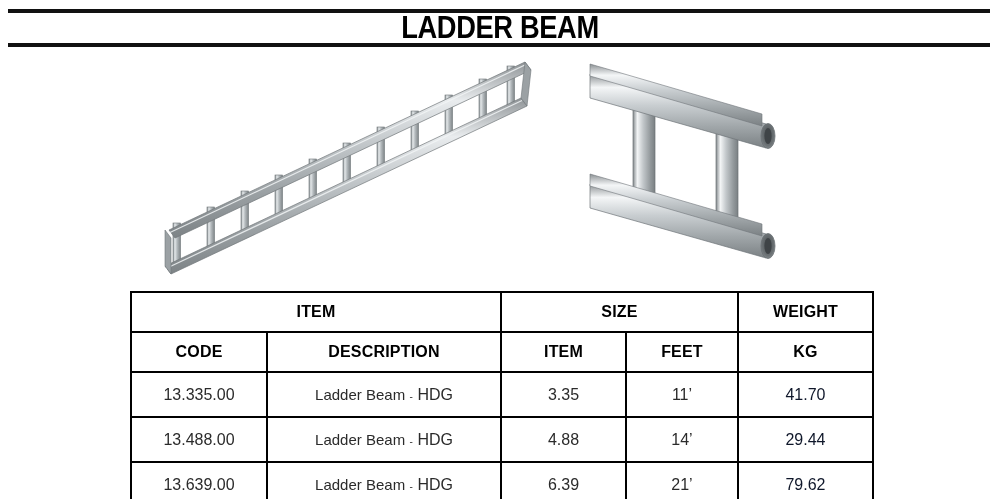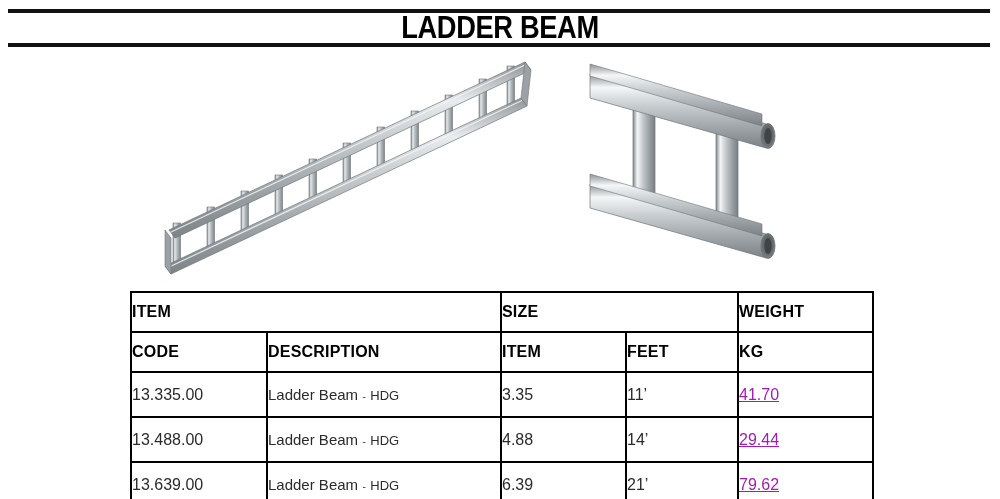--- a/index.html
+++ b/index.html
@@ -74,39 +74,40 @@
   #spec-table {
     position: absolute;
     left: 130px;
     top: 291px;
     width: 742px;
     border-collapse: collapse;
     table-layout: fixed;
   }
   #spec-table td {
     border: 2px solid #000000;
+    text-align: center;
     vertical-align: middle;
     padding: 0;
   }
   .hdr {
     font-size: 16px;
     font-weight: bold;
     height: 38px;
     letter-spacing: 0.2px;
   }
   .cell {
     font-size: 16px;
     font-weight: normal;
     height: 43px;
     color: #2b2b2b;
   }
-  .cell.weight { color: #a21caf; text-decoration: underline; }
+  .cell.weight { color: #0f172a; }
   .desc-main { font-size: 15px; }
   .desc-dash { font-size: 10px; color: #3a3a3a; }
-  .desc-hdg  { font-size: 13px; }
+  .desc-hdg  { font-size: 16px; }
 
   .col-code  { width: 136px; }
   .col-desc  { width: 234px; }
   .col-metre { width: 125px; }
   .col-feet  { width: 112px; }
   .col-kg    { width: 135px; }
 </style>
 </head>
 <body>
 

